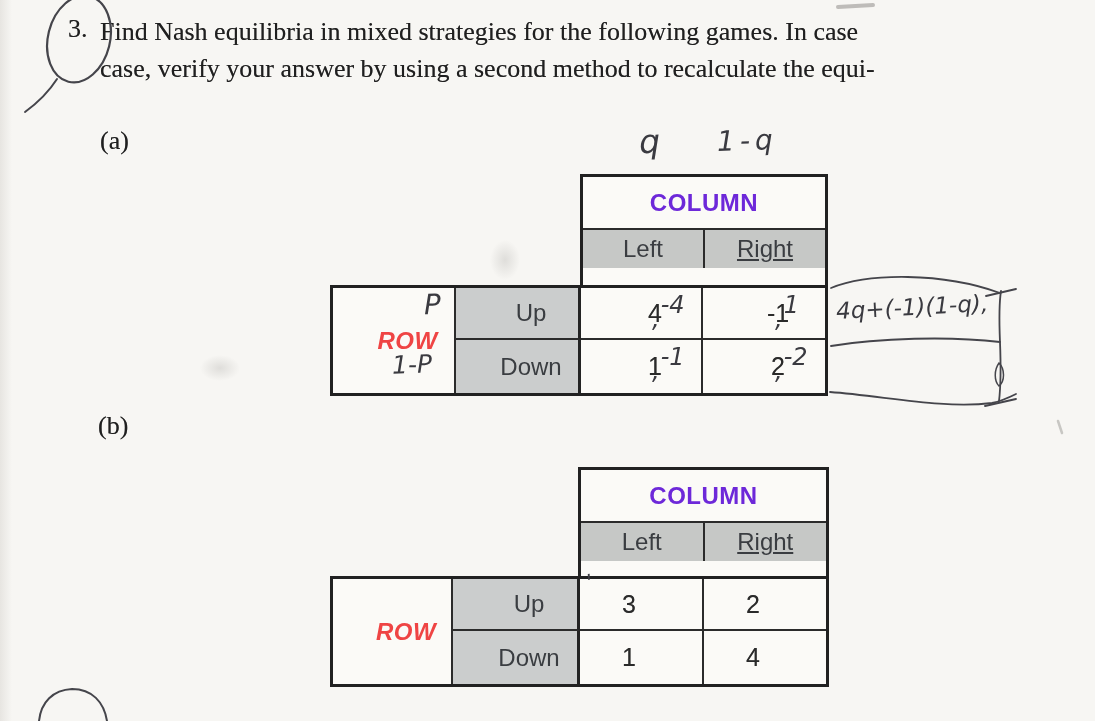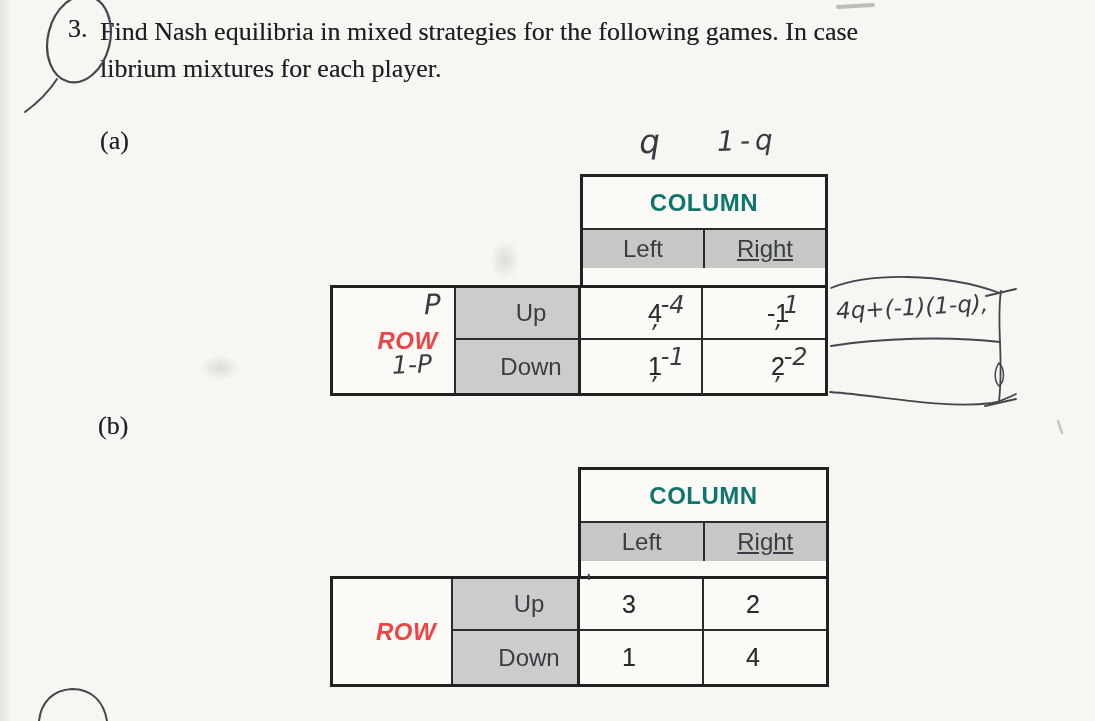--- a/index.html
+++ b/index.html
@@ -34,21 +34,21 @@
   .part-a { left:100px; top:126px; }
   .part-b { left:98px; top:411px; }
   
   .colhead {
     position:absolute; border:3px solid #212121; border-bottom:none;
     box-sizing:border-box; background:#fbfaf7;
   }
   .colhead-title {
     height:53px; display:flex; align-items:center; justify-content:center;
     border-bottom:2px solid #2b2b2b; box-sizing:border-box;
-    font-weight:bold; font-size:24px; letter-spacing:.5px; color:#0f766e;
+    font-weight:bold; font-size:24px; letter-spacing:.5px; color:#6d28d9;
   }
   .colhead-cells { display:flex; height:38px; }
   .gcell {
     flex:1; display:flex; align-items:center; justify-content:center;
     background:#c6c8c6; color:#3a3d41; font-size:24px; box-sizing:border-box;
   }
   .gcell.right-col { border-left:2px solid #2b2b2b;text-decoration:underline; }
   .tbody {
     position:absolute; border:3px solid #212121; box-sizing:border-box;
     background:#fbfaf7; display:grid;
@@ -96,21 +96,21 @@
 <body>
 
 <div class="page">
   <div class="edge-shade"></div>
   <div class="blotch" style="left:200px;top:355px;width:40px;height:26px;"></div>
   <div class="blotch" style="left:490px;top:240px;width:30px;height:40px;"></div>
 
   <span class="serif problem-number">3.</span>
   <div class="serif problem-text">
     <div>Find Nash equilibria in mixed strategies for the following games. In case</div>
-    <div>librium mixtures for each player.</div>
+    <div>case, verify your answer by using a second method to recalculate the equi-</div>
   </div>
   <span class="serif part-label part-a">(a)</span>
   <span class="serif part-label part-b">(b)</span>
 
   <div class="colhead" style="left:580px; top:174px; width:248px; height:111px;">
     <div class="colhead-title">COLUMN</div>
     <div class="colhead-cells">
       <div class="gcell">Left</div>
       <div class="gcell right-col">Right</div>
     </div>

